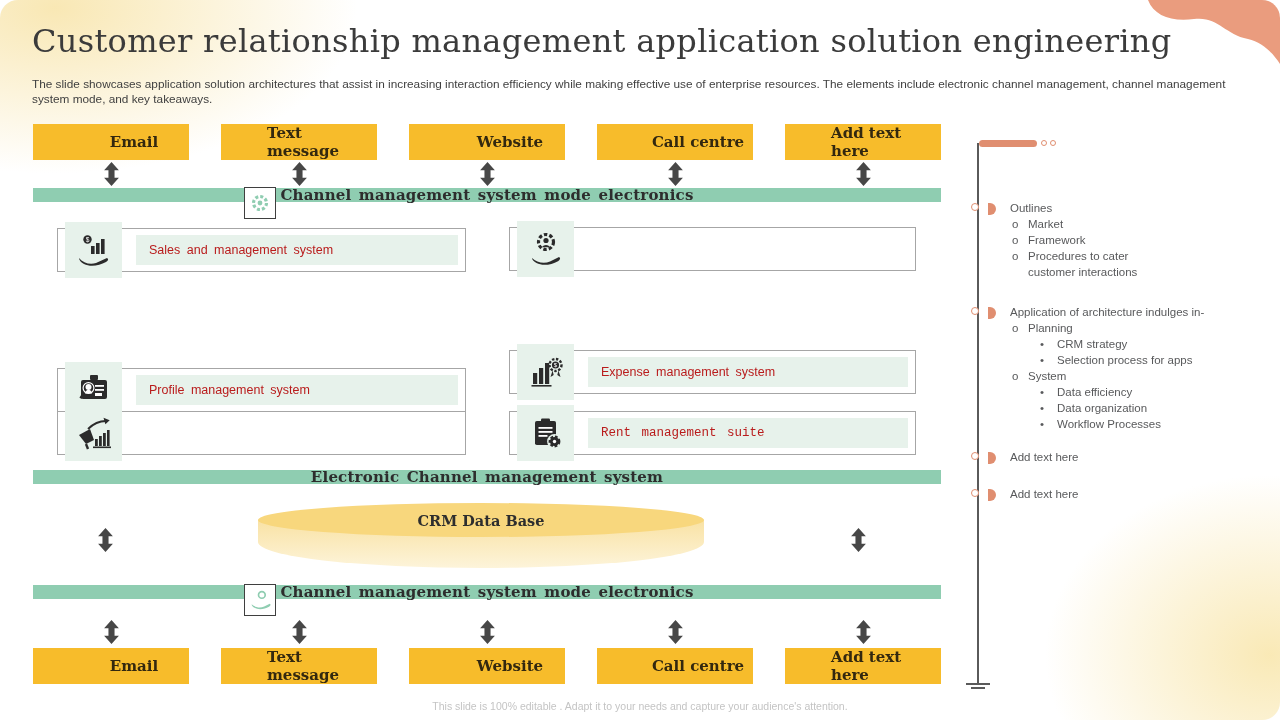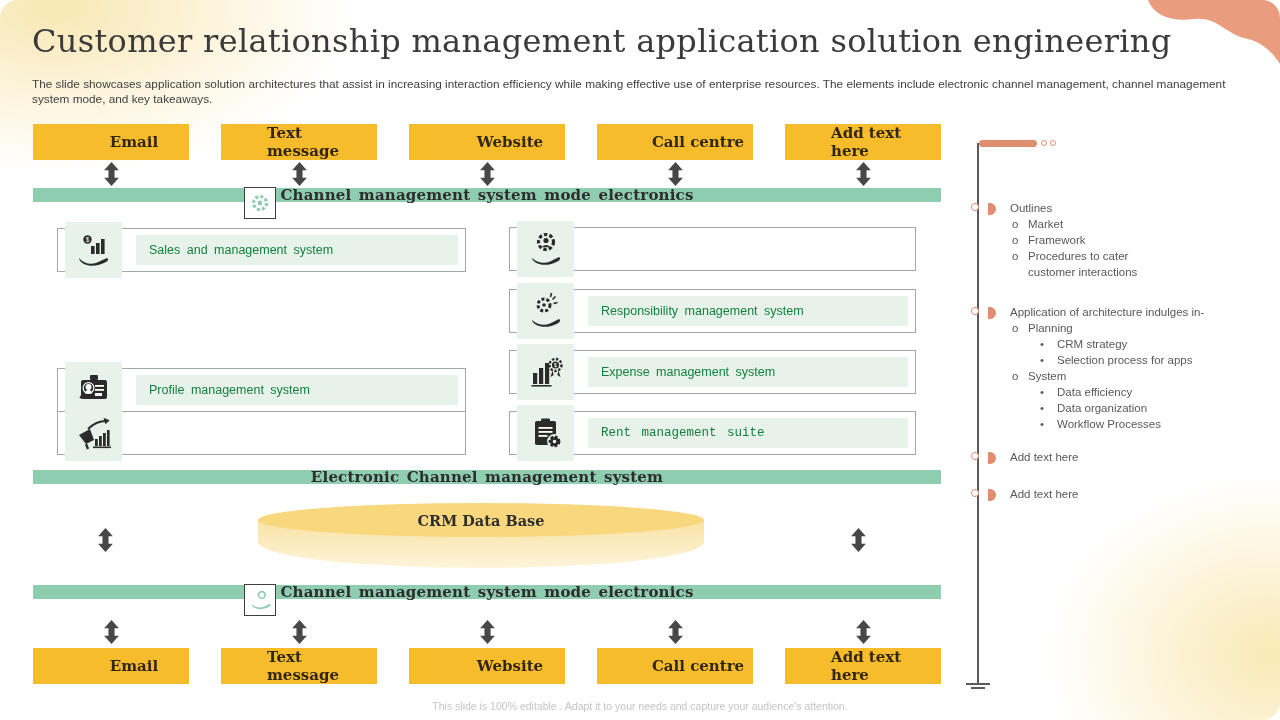--- a/index.html
+++ b/index.html
@@ -65,21 +65,21 @@
     position:absolute; height:44px; border:1px solid #a6a6a6;
     display:flex; align-items:center;
   }
   .item .isq {
     position:absolute; left:7px; top:-7px; height:56px; width:57px; background:#E7F2EB;
     display:flex; align-items:center; justify-content:center;
   }
   .item .ilabel {
     margin-left:78px; margin-right:7px; flex:1; height:30px; background:#E7F2EB;
     display:flex; align-items:center; padding-left:13px;
-    font-size:12.5px; color:#15803d; word-spacing:3px;
+    font-size:12.5px; color:#b91c1c; word-spacing:3px;
   }
   .icn { width:36px; height:36px; fill:#2b2b2b; }
 
   
   .cyl-body {
     position:absolute; left:258px; top:520px; width:446px; height:48px;
     background:linear-gradient(#F9E2A4, #FDF4DA);
     border-radius:0 0 223px 223px / 0 0 26px 26px;
   }
   .cyl-top {
@@ -236,31 +236,20 @@
     <div class="isq">
       <svg class="icn" viewBox="0 0 36 36">
         <circle cx="18" cy="11" r="7.5" fill="none" stroke="#2b2b2b" stroke-width="3.2" stroke-dasharray="3.4 2.1"></circle>
         <circle cx="18" cy="9.5" r="2.6"></circle>
         <path d="M13.8 16.2c2.6-3 5.8-3 8.4 0z"></path>
         <path d="M4 27c4.5 4.5 12 6 18 3.5l9-4.5c2 1 1 3-1 4.2-7 4-16 4.8-21.5 1.8-2.8-1.5-4.5-3.5-4.5-5z"></path>
       </svg>
     </div>
   </div>
 
-  <div class="item" style="left:509px; top:289px; width:407px;">
-    <div class="isq">
-      <svg class="icn" viewBox="0 0 36 36">
-        <circle cx="16" cy="12" r="6" fill="none" stroke="#2b2b2b" stroke-width="3" stroke-dasharray="3 2"></circle>
-        <circle cx="16" cy="12" r="1.8"></circle>
-        <path d="M24.5 6.5l3-3M25.5 10.5l4-1M22.5 4l1-4" stroke="#2b2b2b" stroke-width="1.6"></path>
-        <path d="M4 27c4.5 4.5 12 6 18 3.5l9-4.5c2 1 1 3-1 4.2-7 4-16 4.8-21.5 1.8-2.8-1.5-4.5-3.5-4.5-5z"></path>
-      </svg>
-    </div>
-    <div class="ilabel">Responsibility  management  system</div>
-  </div>
 
   <div class="item" style="left:509px; top:350px; width:407px;">
     <div class="isq">
       <svg class="icn" viewBox="0 0 36 36">
         <rect x="5" y="19" width="4.2" height="11"></rect>
           <rect x="11" y="14" width="4.2" height="16"></rect>
           <rect x="17" y="9" width="4.2" height="21"></rect>
         <rect x="3.5" y="31" width="20" height="1.6"></rect>
         <circle cx="27.5" cy="11" r="6" fill="none" stroke="#2b2b2b" stroke-width="2.4" stroke-dasharray="2.4 1.6"></circle>
         <circle cx="27.5" cy="11" r="3.6"></circle>

